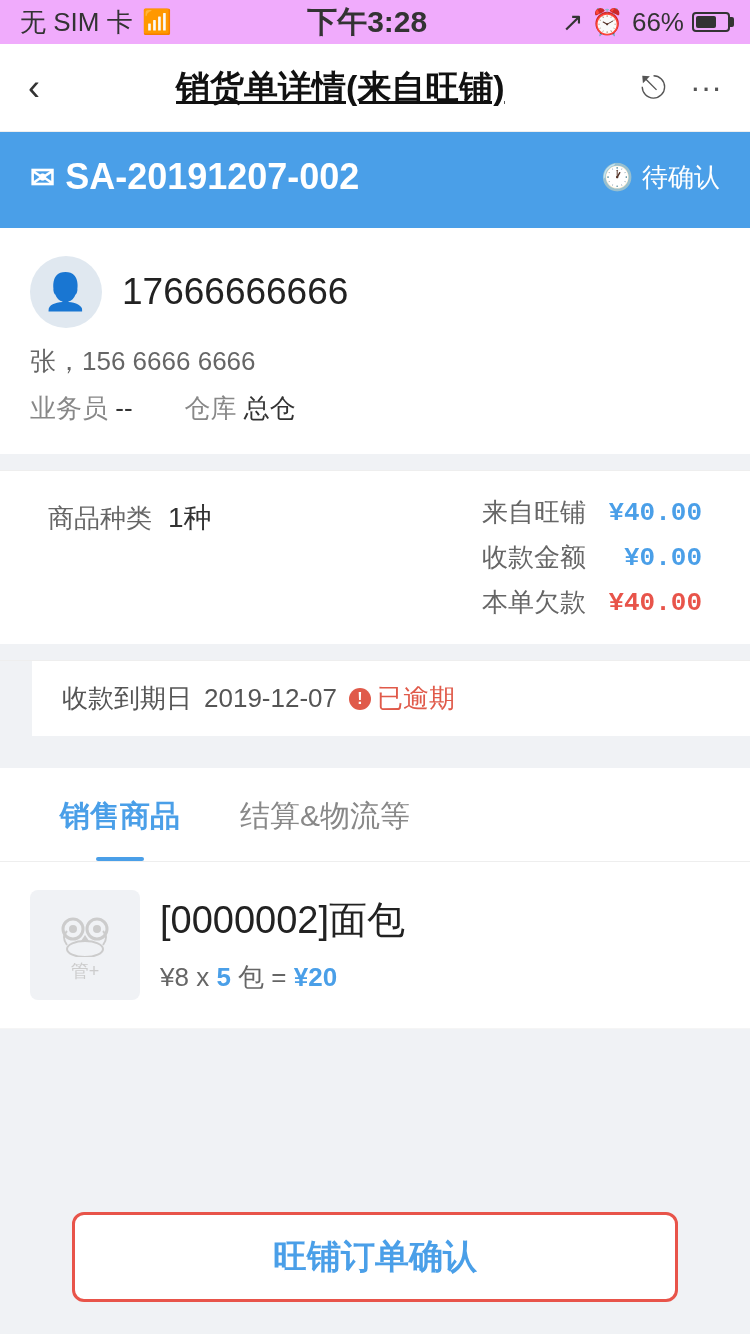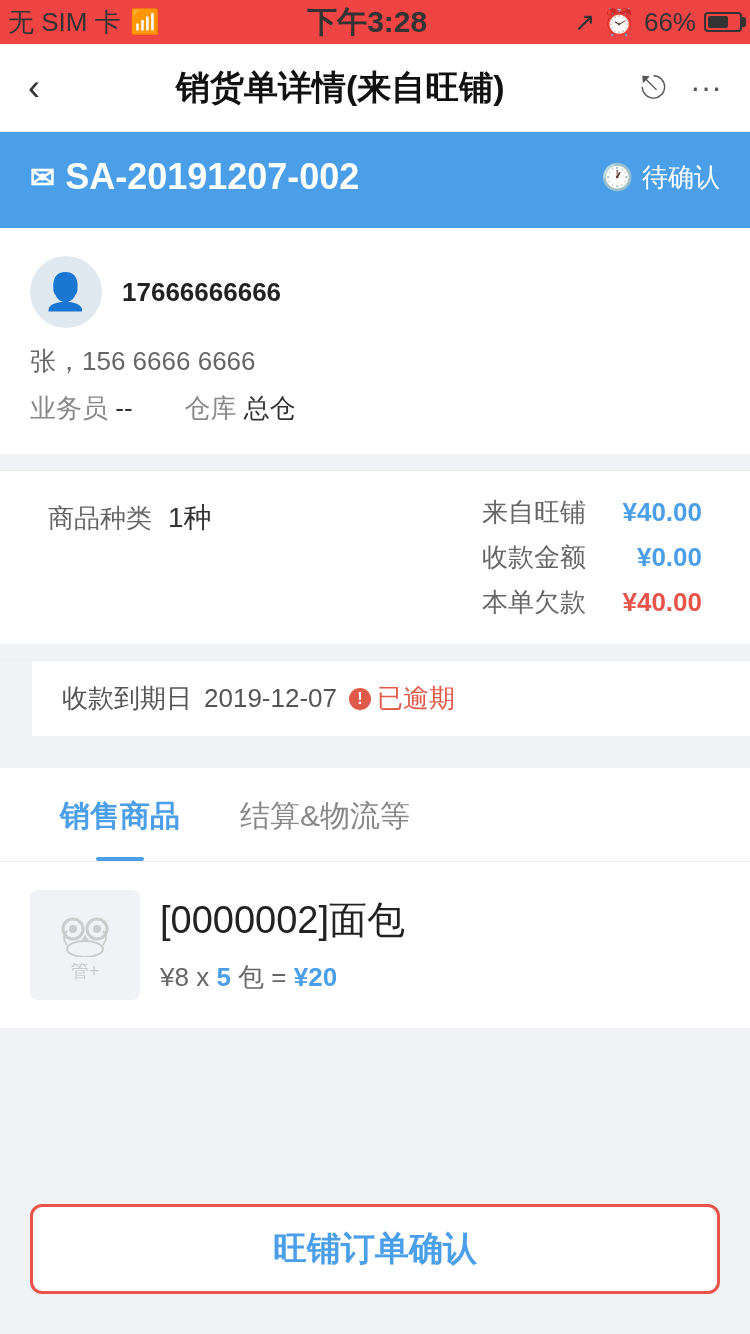--- a/index.html
+++ b/index.html
@@ -10,25 +10,25 @@
       font-family: -apple-system, "PingFang SC", "Helvetica Neue", Arial, sans-serif;
       background: #f0f2f5;
       font-size: 28px;
       color: #333;
     }
 
     
     .status-bar {
       width: 100%;
       height: 44px;
-      background: #ef4444;
+      background: #f0abfc;
       display: flex;
       align-items: center;
       justify-content: space-between;
-      padding: 0 8px;
+      padding: 0 20px;
       font-size: 26px;
       font-weight: 500;
     }
     .status-left { display: flex; align-items: center; gap: 10px; }
     .status-center { font-size: 30px; font-weight: 600; }
     .status-right { display: flex; align-items: center; gap: 8px; font-size: 26px; }
     .wifi-icon { font-size: 24px; }
     .battery-box {
       display: inline-flex; align-items: center;
       border: 2px solid #333; border-radius: 4px;
@@ -45,21 +45,21 @@
       width: 100%;
       height: 88px;
       background: #fff;
       display: flex;
       align-items: center;
       justify-content: space-between;
       padding: 0 28px;
       border-bottom: 1px solid #eee;
     }
     .nav-back { font-size: 36px; color: #333; font-weight: 300; }
-    .nav-title { font-size: 34px; font-weight: 600; color: #111; }
+    .nav-title { font-size: 34px; font-weight: 600; color: #111; text-decoration: underline; }
     .nav-actions { display: flex; align-items: center; gap: 24px; }
     .nav-action-icon { font-size: 32px; color: #555; }
 
     
     .order-header {
       background: #4a9fe8;
       padding: 24px 30px 20px;
       margin-bottom: 0;
     }
     .order-header-top {
@@ -87,21 +87,21 @@
     }
     .customer-top {
       display: flex; align-items: center; gap: 20px;
       margin-bottom: 16px;
     }
     .avatar {
       width: 72px; height: 72px; border-radius: 50%;
       background: #e0e8f0; display: flex; align-items: center; justify-content: center;
       font-size: 36px; color: #aaa; flex-shrink: 0;
     }
-    .customer-phone { font-size: 26px; font-weight: 700; color: #222; }
+    .customer-phone { font-size: 37px; font-weight: 400; color: #222; }
     .customer-info { font-size: 26px; color: #666; margin-bottom: 12px; }
     .customer-meta {
       display: flex; align-items: center; gap: 52px;
       font-size: 26px; color: #666;
     }
     .meta-label { color: #888; }
     .meta-value { color: #333; }
 
     
     .summary-card {
@@ -118,21 +118,21 @@
     }
     .summary-label { font-size: 26px; color: #666; }
     .summary-value { font-size: 28px; color: #333; font-weight: 500; }
     .summary-right {
       display: flex; flex-direction: column; align-items: flex-end; gap: 10px;
     }
     .amount-row {
       display: flex; align-items: center; gap: 16px; font-size: 26px;
     }
     .amount-label { color: #666; }
-    .amount-value { color: #4a9fe8; font-weight: 600; min-width: 100px; text-align: right; }
+    .amount-value { color: #4a9fe8; font-weight: 600; min-width: 100px; text-align: right; font-family: Liberation Mono, monospace; }
     .amount-value.red { color: #e8544a; }
 
     
     .due-date-card {
       background: #fff;
       padding: 20px 30px;
       margin-bottom: 16px;
       display: flex;
       align-items: center;
       gap: 12px;
@@ -206,24 +206,24 @@
     
     .bottom-area {
       background: #f0f2f5;
       flex: 1;
       min-height: 200px;
     }
 
     
     .confirm-button-container {
       position: fixed;
-      bottom: 40px;
+      bottom: 32px;
       left: 50%;
       transform: translateX(-50%);
-      width: 690px;
+      width: 606px;
     }
     .confirm-button {
       width: 100%;
       height: 90px;
       background: #fff;
       border: 3px solid #e8544a;
       border-radius: 12px;
       font-size: 34px;
       font-weight: 600;
       color: #4a9fe8;

